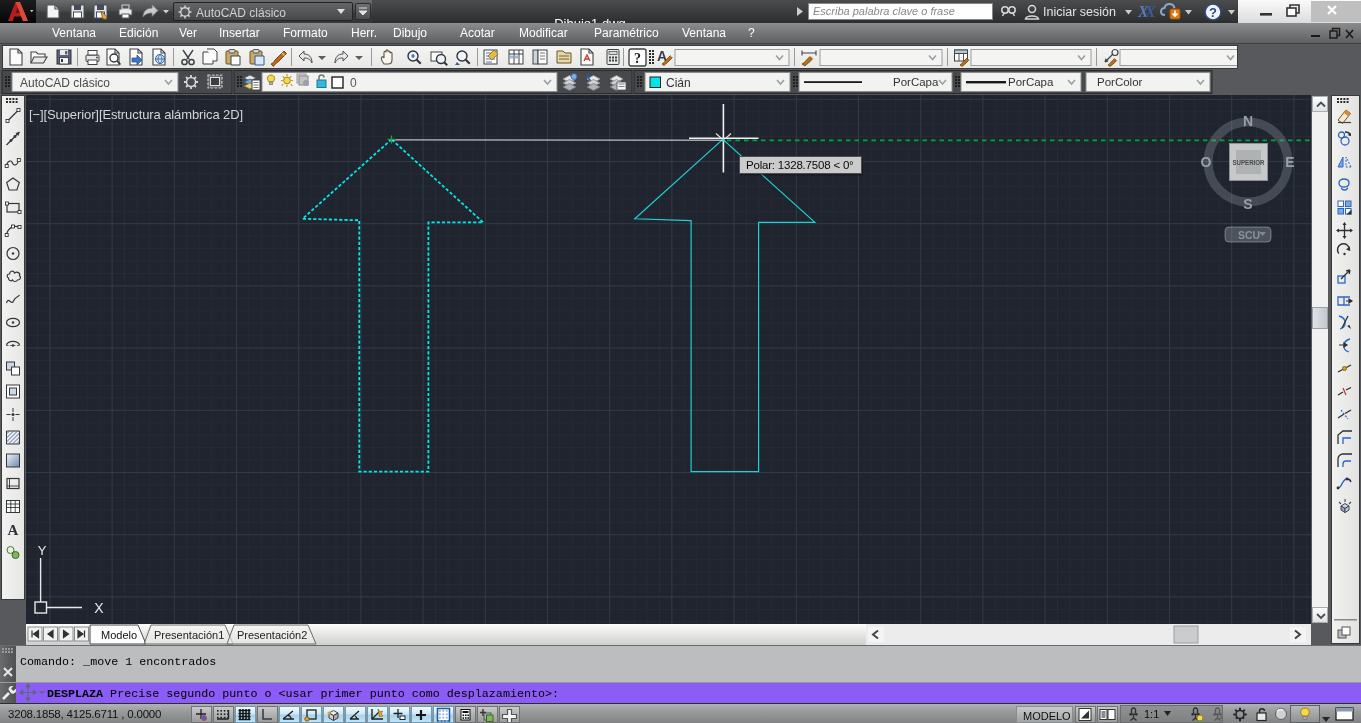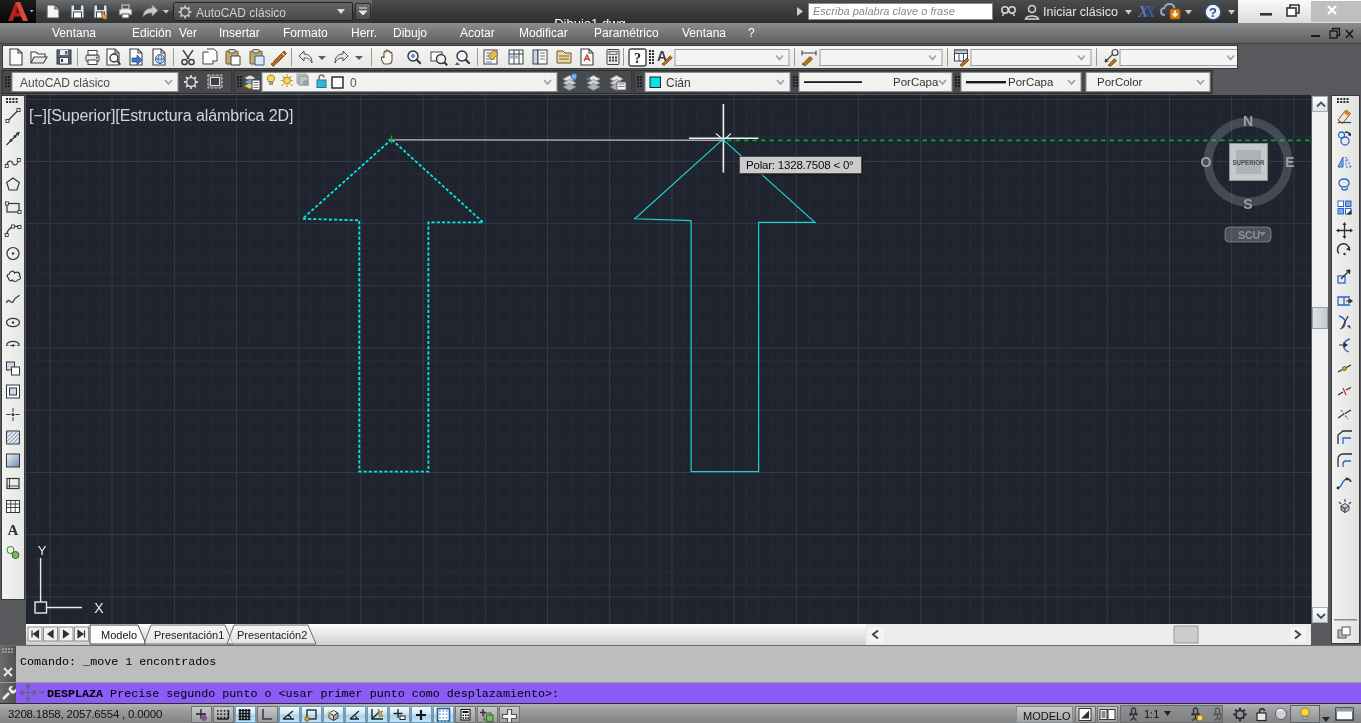--- a/index.html
+++ b/index.html
@@ -105,21 +105,21 @@
         <g fill="none" stroke="#d8d8d8" stroke-width="1.5">
           <circle cx="7" cy="7" r="3.2"></circle>
           <circle cx="14" cy="7" r="3.2"></circle>
           <path d="M4.5 13l2-3.5M16.5 13l-2-3.5"></path>
         </g>
       </svg>
 <svg width="18" height="18" style="position:absolute;left:228px;top:1px">
         <circle cx="9" cy="6" r="3.5" fill="none" stroke="#d8d8d8" stroke-width="1.5"></circle>
         <path d="M2.5 16c1-4 12-4 13 0z" fill="none" stroke="#d8d8d8" stroke-width="1.5"></path>
       </svg>
-<span class="abs" style="left:248px;top:3px;color:#e4e4e4;font-size:12.5px;white-space:nowrap">Iniciar clásico</span>
+<span class="abs" style="left:248px;top:3px;color:#e4e4e4;font-size:12.5px;white-space:nowrap">Iniciar sesión</span>
 <svg width="8" height="6" style="position:absolute;left:330px;top:8px">
         <path d="M0 0h7l-3.5 4.5z" fill="#ccc"></path>
       </svg>
 <text></text>
 <svg width="26" height="19" style="position:absolute;left:341px;top:0">
         <text x="2" y="15" font-size="16" font-weight="bold" fill="#5b79b8" font-family="Liberation Serif" font-style="italic">X</text>
         <text x="9" y="15" font-size="16" font-weight="bold" fill="#3a5a9c" font-family="Liberation Serif" font-style="italic">X</text>
       </svg>
 <svg width="22" height="19" style="position:absolute;left:365px;top:0">
         <path d="M5 13c-3 0-4-2-4-3.5C1 7 3 6 4.5 6 5 3.5 7 2 9.5 2s4.5 1.8 5 4.2" fill="none" stroke="#8fa8cc" stroke-width="2"></path>
@@ -142,21 +142,21 @@
 <rect x="73" y="1" width="50" height="21" fill="#bfbfbf"></rect>
 <rect x="22" y="13" width="12" height="2.6" fill="#333"></rect>
 <g fill="none" stroke="#333" stroke-width="1.6">
           <rect x="49" y="8" width="9" height="8" fill="#fdfdfd"></rect>
           <path d="M52 8v-3h9v8h-3"></path>
         </g>
 <path d="M90 6l8 8M98 6l-8 8" stroke="#fdfdfd" stroke-width="2.4"></path>
 </svg></div>
 <div class="abs" id="menubar">
 <span class="mi" style="left:52px">Ventana</span>
-<span class="mi" style="left:132px">Edición</span>
+<span class="mi" style="left:119px">Edición</span>
 <span class="mi" style="left:179px">Ver</span>
 <span class="mi" style="left:219px">Insertar</span>
 <span class="mi" style="left:283px">Formato</span>
 <span class="mi" style="left:351px">Herr.</span>
 <span class="mi" style="left:393px">Dibujo</span>
 <span class="mi" style="left:460px">Acotar</span>
 <span class="mi" style="left:519px">Modificar</span>
 <span class="mi" style="left:594px">Paramétrico</span>
 <span class="mi" style="left:682px">Ventana</span>
 <span class="mi" style="left:748px">?</span>
@@ -627,21 +627,21 @@
 
 <rect x="1199" y="132" width="46" height="15" rx="4" fill="rgba(160,168,175,0.35)" stroke="rgba(190,196,202,0.45)"></rect>
 <text x="1212" y="144" font-size="10.5" font-weight="bold" fill="#8b9298" font-family="Liberation Sans">SCU</text>
 <path d="M1233 137l7 0l-3.5 4z" fill="rgba(140,148,155,0.8)"></path>
 
 <path d="M14.6 463V507M20.4 512.5H56" stroke="#e8e8e8" stroke-width="1.4" fill="none"></path>
 <rect x="9" y="507" width="11.5" height="11" fill="none" stroke="#e8e8e8" stroke-width="1.4"></rect>
 <text x="16" y="460" font-size="13" fill="#e8e8e8" text-anchor="middle" font-family="Liberation Sans">Y</text>
 <text x="73" y="518" font-size="14" fill="#e8e8e8" text-anchor="middle" font-family="Liberation Sans">X</text>
 </svg>
-<div class="abs" style="left:3px;top:12px;font-size:16px;color:#d4d4d4;letter-spacing:-0.1px">[−][Superior][Estructura alámbrica 2D]</div>
+<div class="abs" style="left:3px;top:12px;font-size:13px;color:#d4d4d4;letter-spacing:-0.1px">[−][Superior][Estructura alámbrica 2D]</div>
 </div>
 <div class="abs" id="vscroll">
       <div class="abs" style="left:0;top:0;width:16px;height:16px;background:linear-gradient(#fdfdfd,#dfe2e5);border:1px solid #a8adb2"><svg width="16" height="16">
           <path d="M4 9.5l4-4 4 4" fill="none" stroke="#4a4e52" stroke-width="1.8"></path>
         </svg></div>
       <div class="abs" style="left:0;top:511px;width:16px;height:16px;background:linear-gradient(#fdfdfd,#dfe2e5);border:1px solid #a8adb2"><svg width="16" height="16">
           <path d="M4 6l4 4 4-4" fill="none" stroke="#4a4e52" stroke-width="1.8"></path>
         </svg></div>
       <div class="abs" style="left:0;top:211px;width:16px;height:22px;background:linear-gradient(90deg,#dfe2e5,#c4c9ce);border:1px solid #9aa0a6"></div>
     </div>
@@ -829,21 +829,21 @@
       <svg width="26" height="21" style="position:absolute;left:19px;top:0">
         <g stroke="#5a6a7a" stroke-width="1.2" fill="#5a6a7a">
           <path d="M9 2.5v14M2 9.5h14" fill="none"></path>
           <path d="M9 1l1.8 2.6H7.2zM9 18l1.8-2.6H7.2zM1 9.5l2.6-1.8v3.6zM17 9.5l-2.6-1.8v3.6z"></path>
         </g>
         <path d="M20 8h6l-3 3.5z" fill="#667"></path>
       </svg>
       <div class="abs" style="left:47px;top:3.5px;white-space:pre"><b>DESPLAZA</b> Precise segundo punto o &lt;usar primer punto como desplazamiento&gt;:</div>
     </div>
 <div class="abs" id="status">
-      <div class="abs" style="left:8px;top:4px;font-size:11.5px;color:#111;letter-spacing:-0.2px">3208.1858, 2057.6554 , 0.0000</div>
+      <div class="abs" style="left:8px;top:4px;font-size:11.5px;color:#111;letter-spacing:-0.2px">3208.1858, 4125.6711 , 0.0000</div>
       <div class="sbtn" style="left:191px">
         <svg width="19" height="15" style="position:absolute;left:0;top:0">
           <path d="M9 2v10M4 7h10" stroke="#1d2126" fill="none" stroke-width="1.3"></path>
           <circle cx="12" cy="11" r="2.5" fill="#3a6ac8" stroke="#d04040" stroke-width="1"></circle>
         </svg>
       </div>
       <div class="sbtn" style="left:213px">
         <svg width="19" height="15" style="position:absolute;left:0;top:0">
           <g fill="#1d2126">
             <rect x="3.0" y="3.0" width="1.6" height="1.6"></rect>

